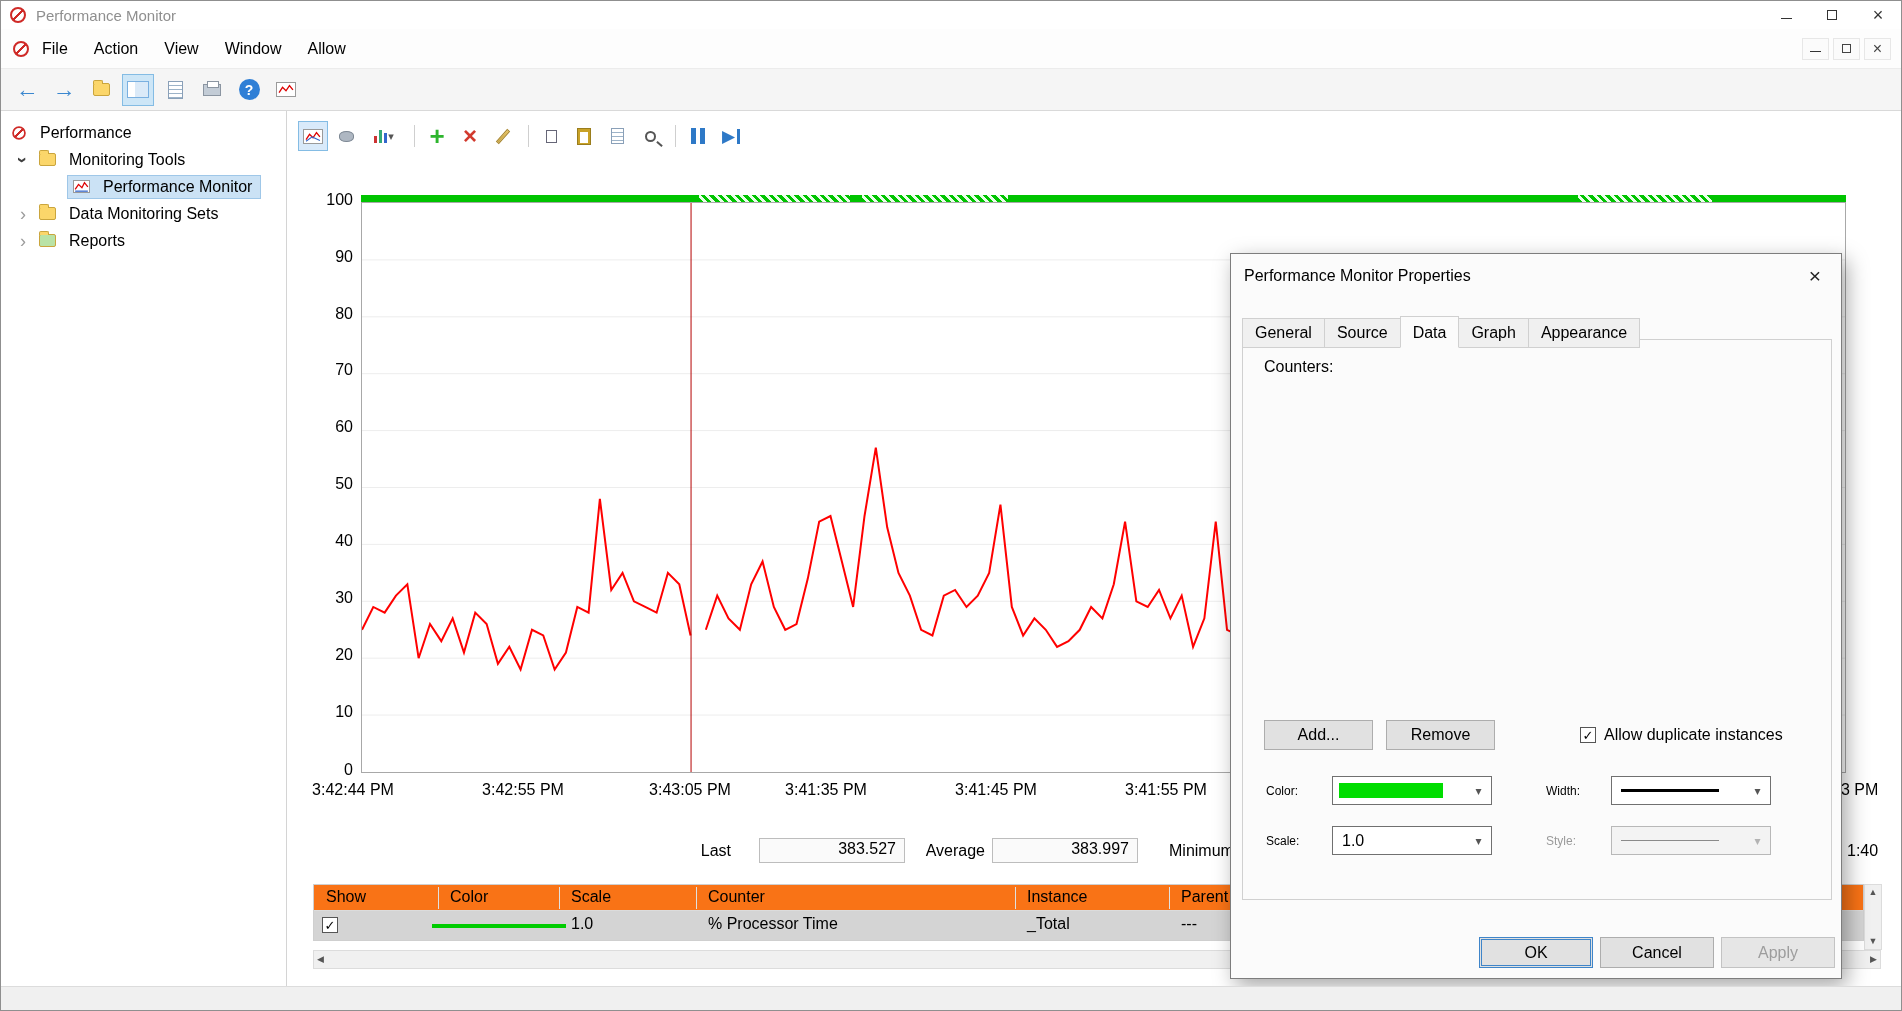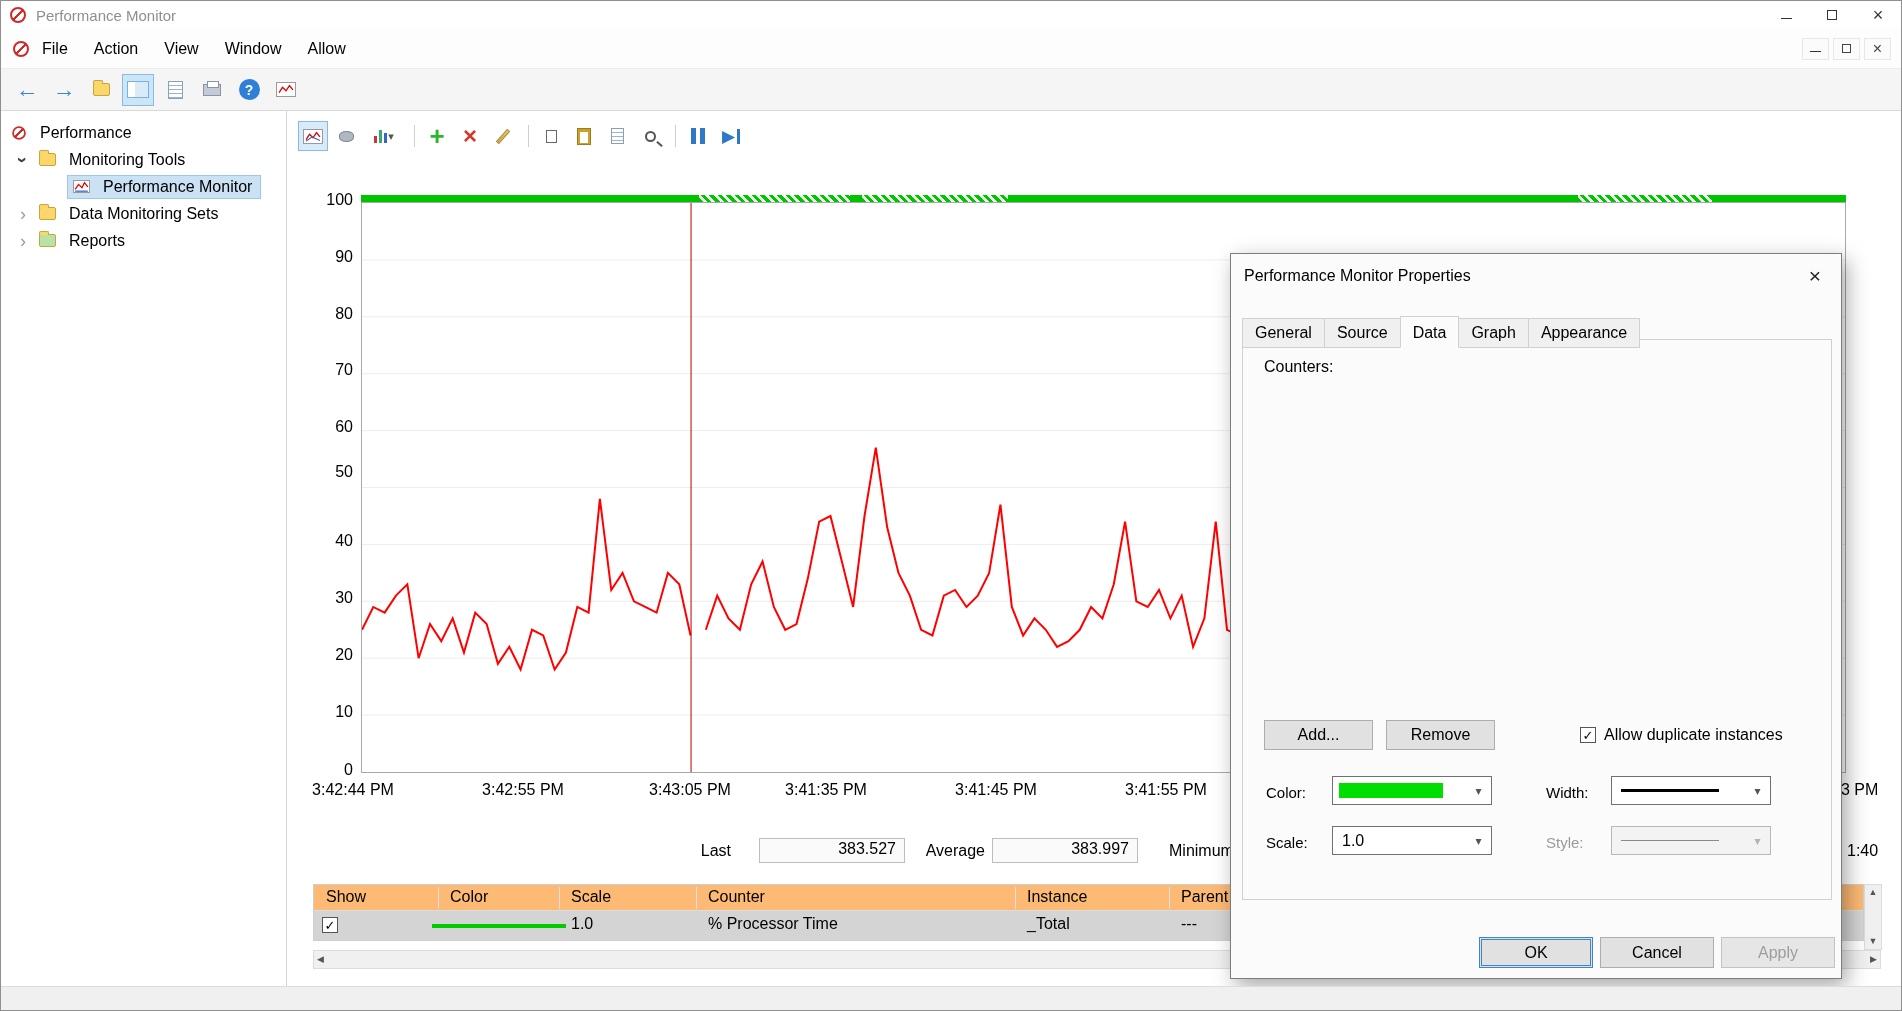--- a/index.html
+++ b/index.html
@@ -83,21 +83,21 @@
   .chart-box svg{display:block;width:100%;height:100%}
   .timebar{position:absolute;left:74px;top:84px;width:1485px;height:7px;background:#00c400;overflow:hidden}
   .hatch{position:absolute;top:0;height:7px;background:repeating-linear-gradient(45deg,#00c400 0 3px,#eaffea 3px 6px)}
   .xlabel{position:absolute;top:670px;width:100px;text-align:center;font-size:16px;white-space:nowrap}
 
   
   .stat-label{position:absolute;top:731px;font-size:16px;text-align:right}
   .statbox{position:absolute;top:727px;width:146px;height:25px;background:#fafafa;border:1px solid #bdbdbd;text-align:right;padding:1px 8px 0 0;font-size:16px}
 
   
-  .legend{position:absolute;left:26px;top:773px;width:1551px;height:57px;background:#fdba74;border:1px solid #cfcfcf}
+  .legend{position:absolute;left:26px;top:773px;width:1551px;height:57px;background:#f97316;border:1px solid #cfcfcf}
   .legend-header{position:absolute;left:0;top:0;right:0;height:26px;border-bottom:1px solid #dcdcdc}
   .lh{position:absolute;top:3px;font-size:16px}
   .lcol{position:absolute;top:2px;width:1px;height:22px;background:#e0e0e0}
   .legend-row{position:absolute;left:0;top:26px;right:0;height:29px;background:#d4d4d4;display:block}
   .cb{width:16px;height:16px;border:1px solid #555;background:#fff;display:flex;align-items:center;justify-content:center;font-size:13px;line-height:1}
   .legend-row .cb{position:absolute;left:8px;top:6px}
   .color-sample{position:absolute;left:118px;top:13px;width:134px;height:4px}
   .lr-text{position:absolute;top:4px;font-size:16px}
   .hscroll{position:absolute;left:26px;top:839px;width:1568px;height:19px;background:#f0f0f0;border:1px solid #dcdcdc;display:flex;align-items:center;justify-content:space-between;padding:0 3px}
   .vscroll{position:absolute;left:1577px;top:773px;width:18px;height:66px;background:#f0f0f0;border:1px solid #dcdcdc;display:flex;flex-direction:column;align-items:center;justify-content:space-between;padding:3px 0}
@@ -120,21 +120,21 @@
   .btn.default{border:1px solid #3f85c9;outline:1px solid #3f85c9;outline-offset:-3px}
   .btn.disabled{color:#9d9d9d;border-color:#c3c3c3;background:#e6e6e6}
   .dlg-cb-row{position:absolute;left:337px;top:386px;display:flex;align-items:center;gap:8px}
   .combo{position:absolute;height:29px;background:#fff;border:1px solid #707070;display:flex;align-items:center}
   .combo .chev{margin-left:auto;width:25px;text-align:center;color:#555;font-size:12px}
   .combo.disabled{background:#f3f3f3;border-color:#b8b8b8}
   .combo.disabled .chev{color:#b3b3b3}
   .swatch{margin-left:6px;width:104px;height:15px}
   .wline{margin-left:9px;width:98px;height:3px;background:#000}
   .sline{margin-left:9px;width:98px;height:1px;background:#8a8a8a}
-  .field-label{position:absolute;font-size:15px}
+  .field-label{position:absolute;font-size:12px}
   .field-label.grayed{color:#9a9a9a}
   .dlg-buttons{position:absolute;left:0;top:683px;width:100%}
 </style>
 </head>
 <body>
 
 <div class="screen">
 
   <div class="titlebar">
     <span class="no-icon"></span>
@@ -286,21 +286,21 @@
           <span class="play-glyph">▶</span>
           <span class="step-bar"></span>
         </span>
     </div>
 
     <span class="ylabel" style="top:80px">100</span>
     <span class="ylabel" style="top:137px">90</span>
     <span class="ylabel" style="top:194px">80</span>
     <span class="ylabel" style="top:250px">70</span>
     <span class="ylabel" style="top:307px">60</span>
-    <span class="ylabel" style="top:352px">50</span>
+    <span class="ylabel" style="top:364px">50</span>
     <span class="ylabel" style="top:421px">40</span>
     <span class="ylabel" style="top:478px">30</span>
     <span class="ylabel" style="top:535px">20</span>
     <span class="ylabel" style="top:592px">10</span>
     <span class="ylabel" style="top:650px">0</span>
 
     <div class="timebar" style="background: rgb(0, 196, 0);">
       <span class="hatch" style="left:338px;width:151px"></span>
       <span class="hatch" style="left:501px;width:146px"></span>
       <span class="hatch" style="left:1217px;width:134px"></span>

